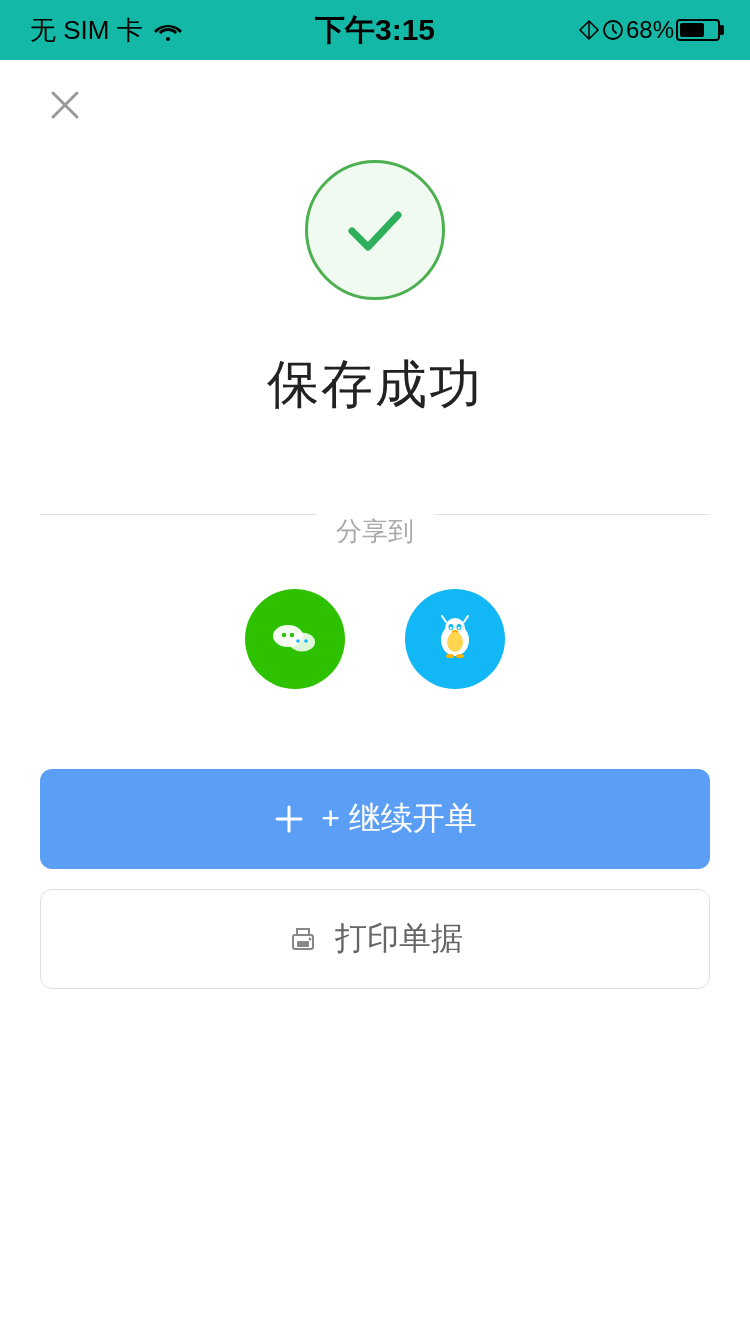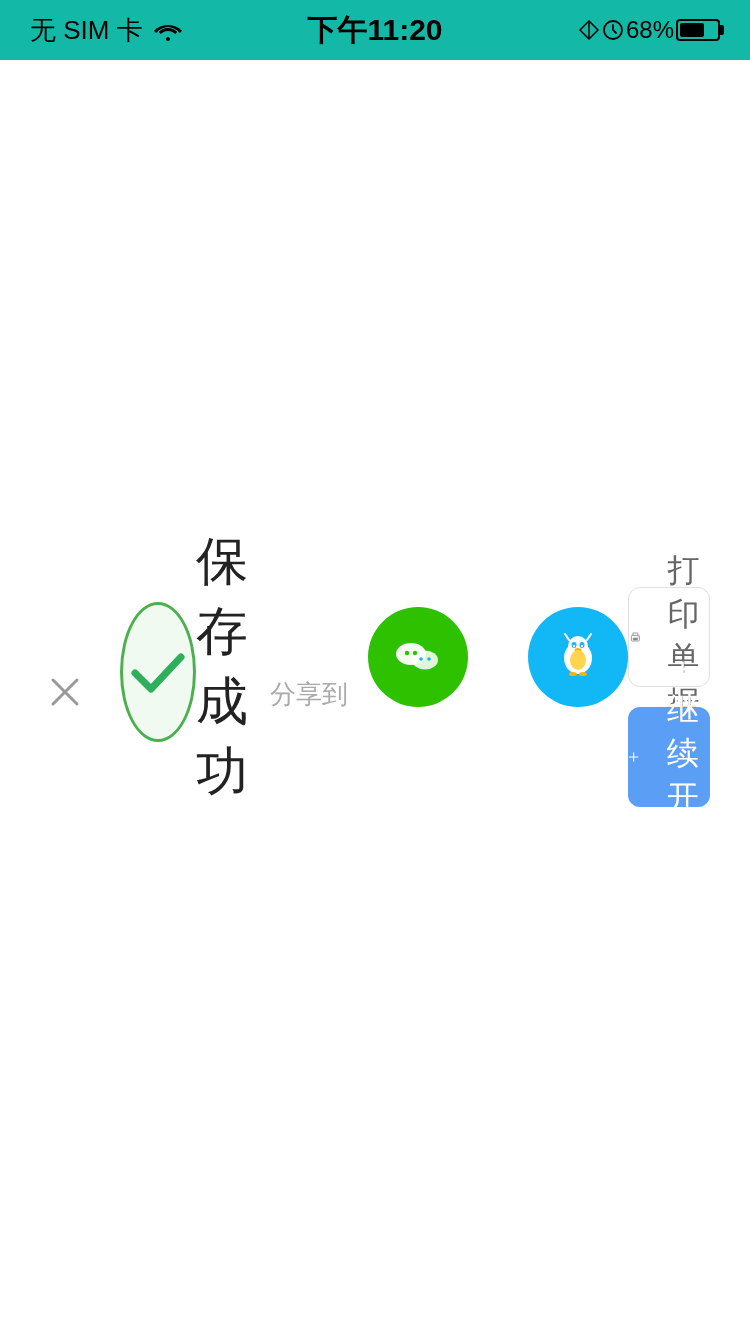--- a/index.html
+++ b/index.html
@@ -84,21 +84,21 @@
       width: 68%;
       height: 100%;
       background: #000;
       border-radius: 2px;
     }
 
     
     .content {
       flex: 1;
       display: flex;
-      flex-direction: row;
+      flex-direction: column;
       align-items: center;
       padding: 0 40px;
     }
 
     
     .close-btn {
       width: 100%;
       padding: 20px 0 30px 0;
       display: flex;
       align-items: flex-start;
@@ -230,21 +230,21 @@
   <div class="status-left">
     <span>无 SIM 卡</span>
 
     <svg class="wifi-icon" viewBox="0 0 30 22" fill="none" xmlns="http://www.w3.org/2000/svg">
       <path d="M15 18c1.1 0 2 .9 2 2s-.9 2-2 2-2-.9-2-2 .9-2 2-2z" fill="#000"></path>
       <path d="M15 12c2.8 0 5.3 1.1 7.1 3l2.1-2.1C21.8 10.7 18.6 9 15 9s-6.8 1.7-9.2 3.9L7.9 15c1.8-1.9 4.3-3 7.1-3z" fill="#000"></path>
       <path d="M15 6C9.5 6 4.6 8.2 1 11.8l2.1 2.1C6.3 10.4 10.4 8 15 8s8.7 2.4 11.9 5.9l2.1-2.1C25.4 8.2 20.5 6 15 6z" fill="#000"></path>
     </svg>
   </div>
 
-  <div class="status-center">下午11:20</div>
+  <div class="status-center">下午3:15</div>
 
   <div class="status-right">
 
     <svg width="22" height="22" viewBox="0 0 22 22" fill="none">
       <path d="M11 2L20 11L11 20L2 11L11 2Z" fill="none" stroke="#000" stroke-width="1.5"></path>
       <path d="M11 2L11 20" stroke="#000" stroke-width="1.5"></path>
     </svg>
 
     <svg width="22" height="22" viewBox="0 0 22 22" fill="none">
       <circle cx="11" cy="11" r="9" stroke="#000" stroke-width="1.8"></circle>
@@ -320,33 +320,33 @@
         <ellipse cx="34" cy="46" rx="4" ry="2" fill="#FFB300"></ellipse>
 
         <line x1="20" y1="12" x2="16" y2="6" stroke="white" stroke-width="2" stroke-linecap="round"></line>
         <line x1="38" y1="12" x2="42" y2="6" stroke="white" stroke-width="2" stroke-linecap="round"></line>
       </svg>
     </div>
   </div>
 
   <div class="action-buttons">
 
+    <button class="action-btn primary">
+      <svg width="32" height="32" viewBox="0 0 32 32" fill="none">
+        <line x1="16" y1="4" x2="16" y2="28" stroke="white" stroke-width="3" stroke-linecap="round"></line>
+        <line x1="4" y1="16" x2="28" y2="16" stroke="white" stroke-width="3" stroke-linecap="round"></line>
+      </svg>
+      <span>+ 继续开单</span>
+    </button>
+
     <button class="action-btn secondary">
       <svg width="32" height="32" viewBox="0 0 32 32" fill="none">
         <rect x="6" y="12" width="20" height="14" rx="2" stroke="#888" stroke-width="2"></rect>
         <path d="M10 12V6h12v6" stroke="#888" stroke-width="2" stroke-linecap="round"></path>
         <rect x="10" y="18" width="12" height="6" rx="1" fill="#888"></rect>
         <circle cx="23" cy="16" r="1.5" fill="#888"></circle>
       </svg>
       <span>打印单据</span>
     </button>
 
-    <button class="action-btn primary">
-      <svg width="32" height="32" viewBox="0 0 32 32" fill="none">
-        <line x1="16" y1="4" x2="16" y2="28" stroke="white" stroke-width="3" stroke-linecap="round"></line>
-        <line x1="4" y1="16" x2="28" y2="16" stroke="white" stroke-width="3" stroke-linecap="round"></line>
-      </svg>
-      <span>+ 继续开单</span>
-    </button>
-
   </div>
 
 </div>
 
 </body></html>

